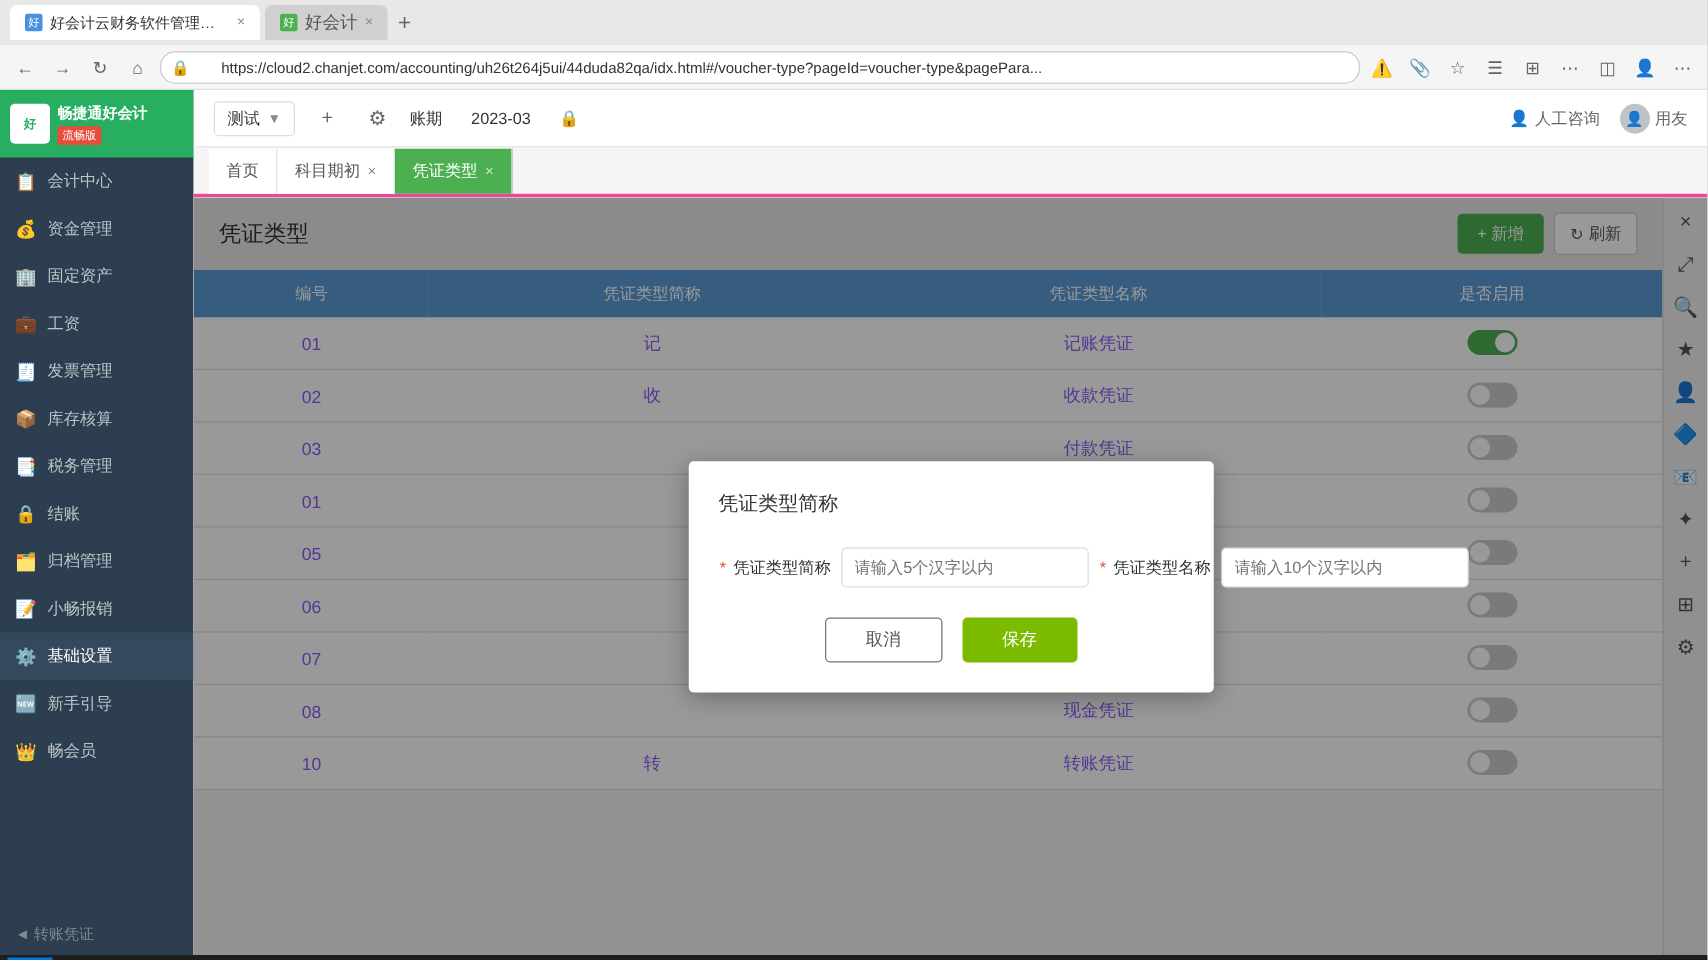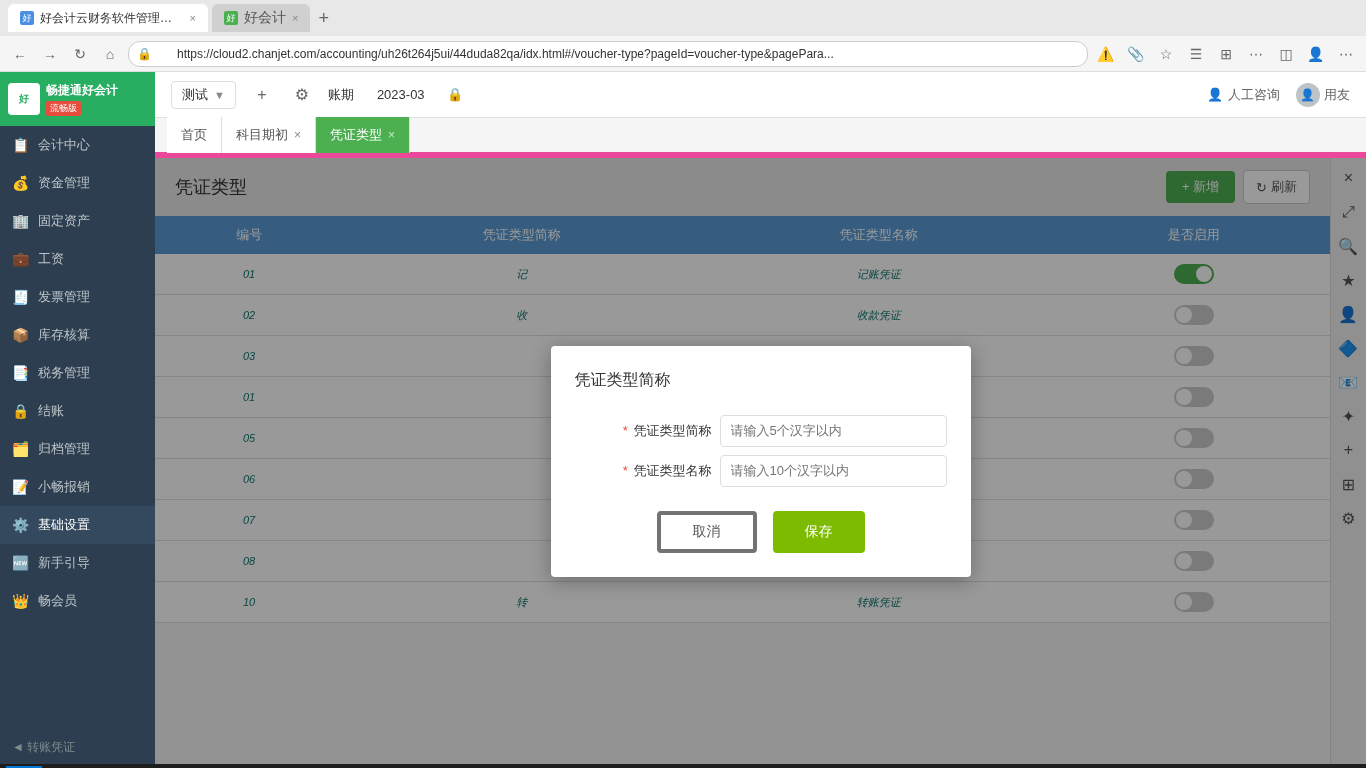--- a/index.html
+++ b/index.html
@@ -39,21 +39,21 @@
     .top-toolbar { height: 46px; background: #fff; display: flex; align-items: center; padding: 0 16px; gap: 12px; border-bottom: 1px solid #e0e0e0; }
     .workspace-selector { display: flex; align-items: center; gap: 6px; border: 1px solid #ddd; border-radius: 4px; padding: 4px 10px; cursor: pointer; font-size: 13px; color: #333; }
     .toolbar-icon-btn { width: 28px; height: 28px; display: flex; align-items: center; justify-content: center; cursor: pointer; color: #666; font-size: 16px; }
     .period-info { display: flex; align-items: center; gap: 23px; color: #333; font-size: 13px; }
     .toolbar-right { margin-left: auto; display: flex; align-items: center; gap: 16px; }
     .help-btn { display: flex; align-items: center; gap: 4px; color: #666; font-size: 13px; cursor: pointer; }
     .user-btn { display: flex; align-items: center; gap: 4px; color: #666; font-size: 13px; cursor: pointer; }
     .user-avatar { width: 24px; height: 24px; border-radius: 50%; background: #bdc3c7; display: flex; align-items: center; justify-content: center; font-size: 12px; }
 
     
-    .page-tabs { height: 40px; background: #f5f5f5; display: flex; align-items: center; padding: 0 12px; gap: 0; border-bottom: 6px solid #ec4899; }
+    .page-tabs { height: 40px; background: #f5f5f5; display: flex; align-items: center; padding: 0 12px; gap: 0; border-bottom: 3px solid #ec4899; }
     .page-tab { display: flex; align-items: center; padding: 0 14px; height: 36px; font-size: 13px; cursor: pointer; gap: 6px; border-right: 1px solid #ddd; }
     .page-tab.active { background: #4caf50; color: white; }
     .page-tab.inactive { background: #fff; color: #555; }
     .tab-close-icon { font-size: 12px; opacity: 0.7; }
     .page-content-area { flex: 1; background: #e8e8e8; position: relative; overflow: hidden; }
 
     
     .content-wrapper { display: flex; height: 100%; }
     .main-panel { flex: 1; background: #f5f5f5; display: flex; flex-direction: column; }
 
@@ -61,36 +61,36 @@
     .page-header { background: #e8e8e8; padding: 12px 20px; display: flex; align-items: center; justify-content: space-between; }
     .page-title { font-size: 18px; color: #333; font-weight: 500; }
     .header-actions { display: flex; align-items: center; gap: 8px; }
     .btn-new { background: #4caf50; color: white; border: none; border-radius: 4px; padding: 7px 16px; font-size: 13px; cursor: pointer; display: flex; align-items: center; gap: 4px; }
     .btn-refresh { background: transparent; color: #555; border: 1px solid #ccc; border-radius: 4px; padding: 7px 12px; font-size: 13px; cursor: pointer; display: flex; align-items: center; gap: 4px; background: #fff; }
 
     
     .data-table { width: 100%; border-collapse: collapse; }
     .table-header { background: #5b9bd5; }
     .table-header th { color: white; padding: 10px 16px; text-align: center; font-weight: 500; font-size: 13px; }
-    .table-row td { padding: 10px 16px; text-align: center; font-size: 11px; color: #0f766e; border-bottom: 1px solid #e0e0e0; background: #fff; font-style: italic; }
+    .table-row td { padding: 10px 16px; text-align: center; font-size: 14px; color: #8b5cf6; border-bottom: 1px solid #e0e0e0; background: #fff; }
     .toggle-on { width: 40px; height: 20px; background: #4caf50; border-radius: 10px; display: inline-flex; align-items: center; justify-content: flex-end; padding: 2px; cursor: pointer; }
     .toggle-off { width: 40px; height: 20px; background: #ccc; border-radius: 10px; display: inline-flex; align-items: center; justify-content: flex-start; padding: 2px; cursor: pointer; }
     .toggle-circle { width: 16px; height: 16px; background: white; border-radius: 50%; }
 
     
     .modal-overlay { position: absolute; top: 0; left: 0; width: 100%; height: 100%; background: rgba(0,0,0,0.4); display: flex; align-items: center; justify-content: center; z-index: 100; }
     .modal { background: white; border-radius: 4px; padding: 24px; width: 420px; box-shadow: 0 4px 20px rgba(0,0,0,0.3); }
     .modal-title { font-size: 16px; color: #333; font-weight: 500; margin-bottom: 24px; }
-    .modal-form { display: flex; flex-direction: column; gap: 8px; margin-left: 47px; }
+    .modal-form { display: flex; flex-direction: row; gap: 8px; }
     .form-row { display: flex; align-items: center; gap: 8px; }
     .form-label { width: 90px; text-align: right; font-size: 13px; color: #333; flex-shrink: 0; }
     .form-label .required { color: #e74c3c; margin-right: 2px; }
     .form-input { flex: 1; height: 32px; border: 1px solid #ddd; border-radius: 4px; padding: 0 10px; font-size: 13px; outline: none; }
     .modal-buttons { display: flex; justify-content: center; gap: 16px; margin-top: 24px; }
-    .btn-cancel { background: #fff; color: #555; border: 4px solid #737373; border-radius: 4px; padding: 8px 32px; font-size: 14px; cursor: pointer; }
+    .btn-cancel { background: #fff; color: #555; border: 1px solid #737373; border-radius: 4px; padding: 8px 32px; font-size: 14px; cursor: pointer; }
     .btn-save { background: #7cbb00; color: white; border: none; border-radius: 4px; padding: 8px 32px; font-size: 14px; cursor: pointer; }
 
     
     .taskbar { height: 40px; background: #1e1e1e; display: flex; align-items: center; padding: 0 6px; gap: 4px; }
     .taskbar-start { width: 36px; height: 36px; background: #0078d7; display: flex; align-items: center; justify-content: center; cursor: pointer; }
 
     
     .right-sidebar { width: 36px; background: #f0f0f0; border-left: 1px solid #ddd; display: flex; flex-direction: column; align-items: center; padding: 6px 0; gap: 6px; }
     .rs-icon { width: 28px; height: 28px; display: flex; align-items: center; justify-content: center; cursor: pointer; color: #555; font-size: 16px; }
 

